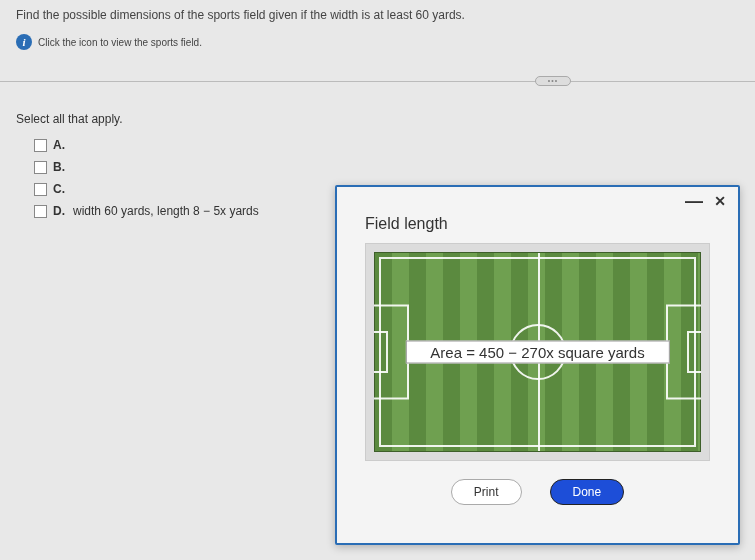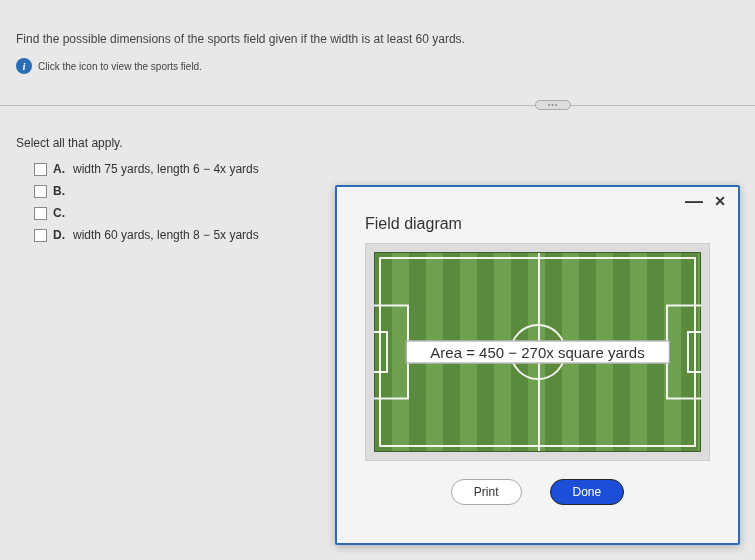--- a/index.html
+++ b/index.html
@@ -12,21 +12,20 @@
       color: #333;
       position: relative;
     }
     .content-area {
       padding: 8px 16px;
     }
     .question-text {
       font-size: 12px;
       color: #444;
       margin-bottom: 12px;
-      margin-top: 24px;
     }
     .info-row {
       display: flex;
       align-items: center;
       gap: 6px;
       margin-bottom: 18px;
     }
     .info-icon {
       width: 16px;
       height: 16px;
@@ -220,21 +219,20 @@
   <hr class="divider-line">
   <div class="divider-handle">•••</div>
 </div>
 
 <div class="content-area">
   <div class="select-text">Select all that apply.</div>
   <div class="options">
     <div class="option-row">
       <span class="checkbox"></span>
       <span class="opt-letter">A.</span>
-      <span>width 75 yards, length 6 − 4x yards</span>
     </div>
     <div class="option-row">
       <span class="checkbox"></span>
       <span class="opt-letter">B.</span>
     </div>
     <div class="option-row">
       <span class="checkbox"></span>
       <span class="opt-letter">C.</span>
     </div>
     <div class="option-row">
@@ -243,21 +241,21 @@
       <span>width 60 yards, length 8 − 5x yards</span>
     </div>
   </div>
 </div>
 
 <div class="dialog">
   <div class="dialog-header">
     <span class="min-icon">—</span>
     <span class="close-icon">✕</span>
   </div>
-  <div class="dialog-title">Field diagram</div>
+  <div class="dialog-title">Field length</div>
   <div class="field-container">
     <div class="field">
       <div class="field-border"></div>
       <div class="center-line"></div>
       <div class="center-circle"></div>
       <div class="field-goal-left"></div>
       <div class="field-goal-right"></div>
       <div class="small-box-l"></div>
       <div class="small-box-r"></div>
       <div class="area-label">Area = 450 − 270x square yards</div>

